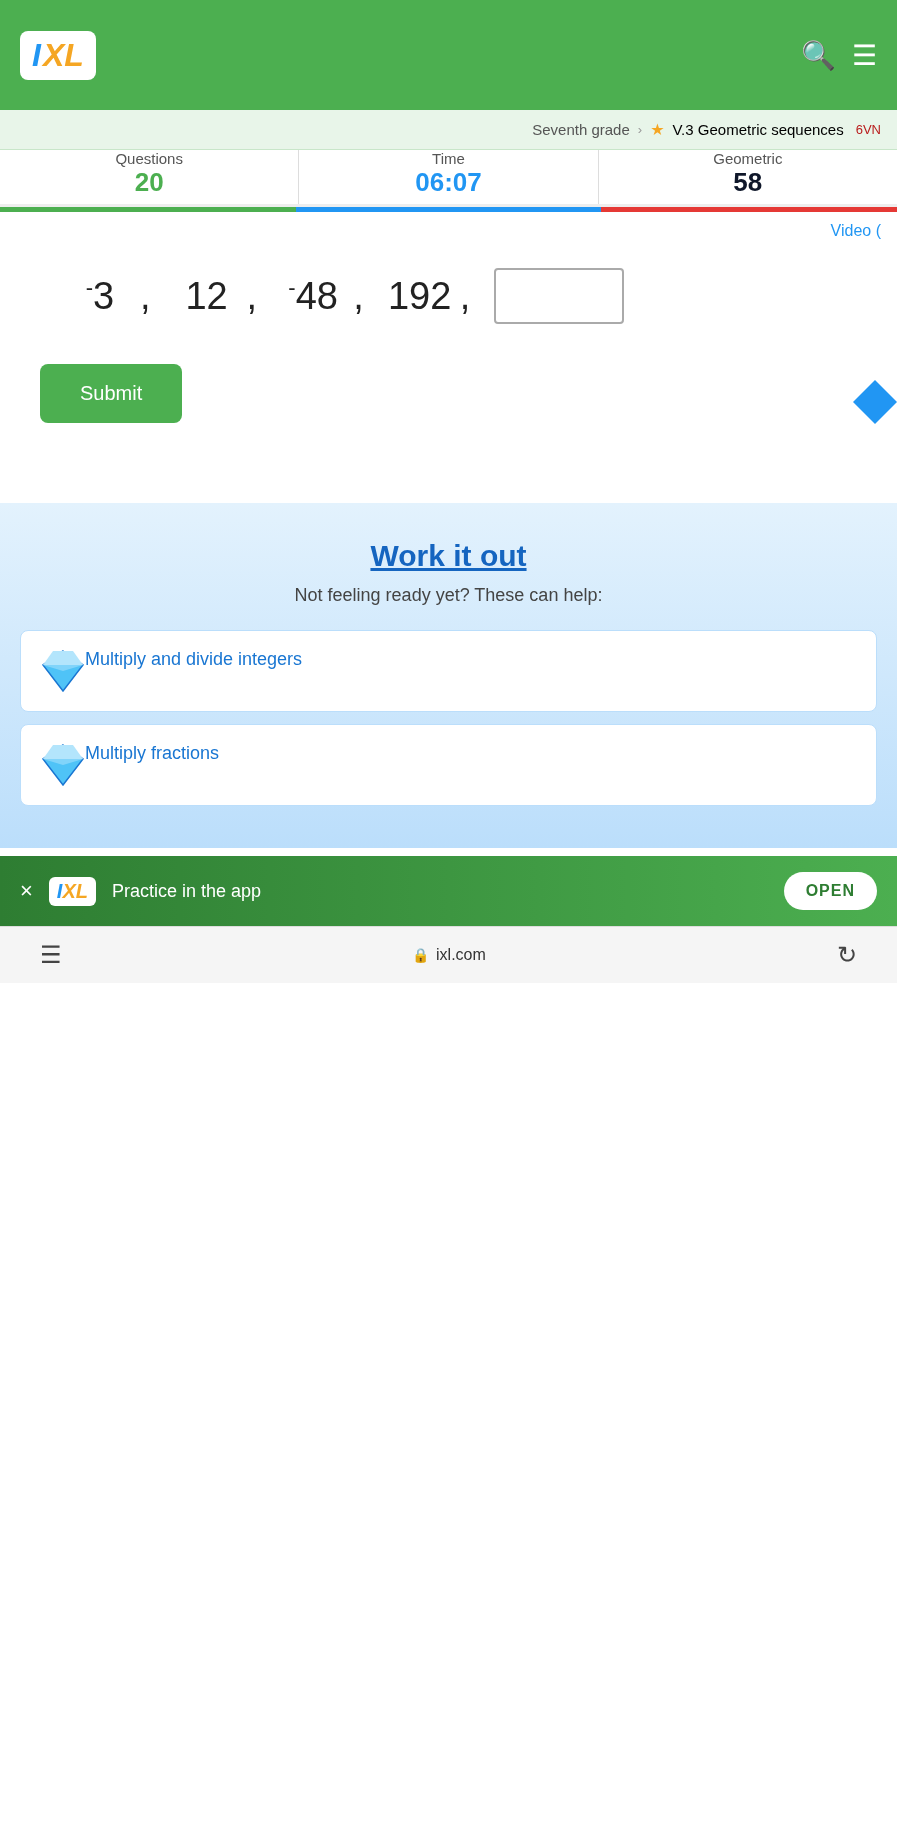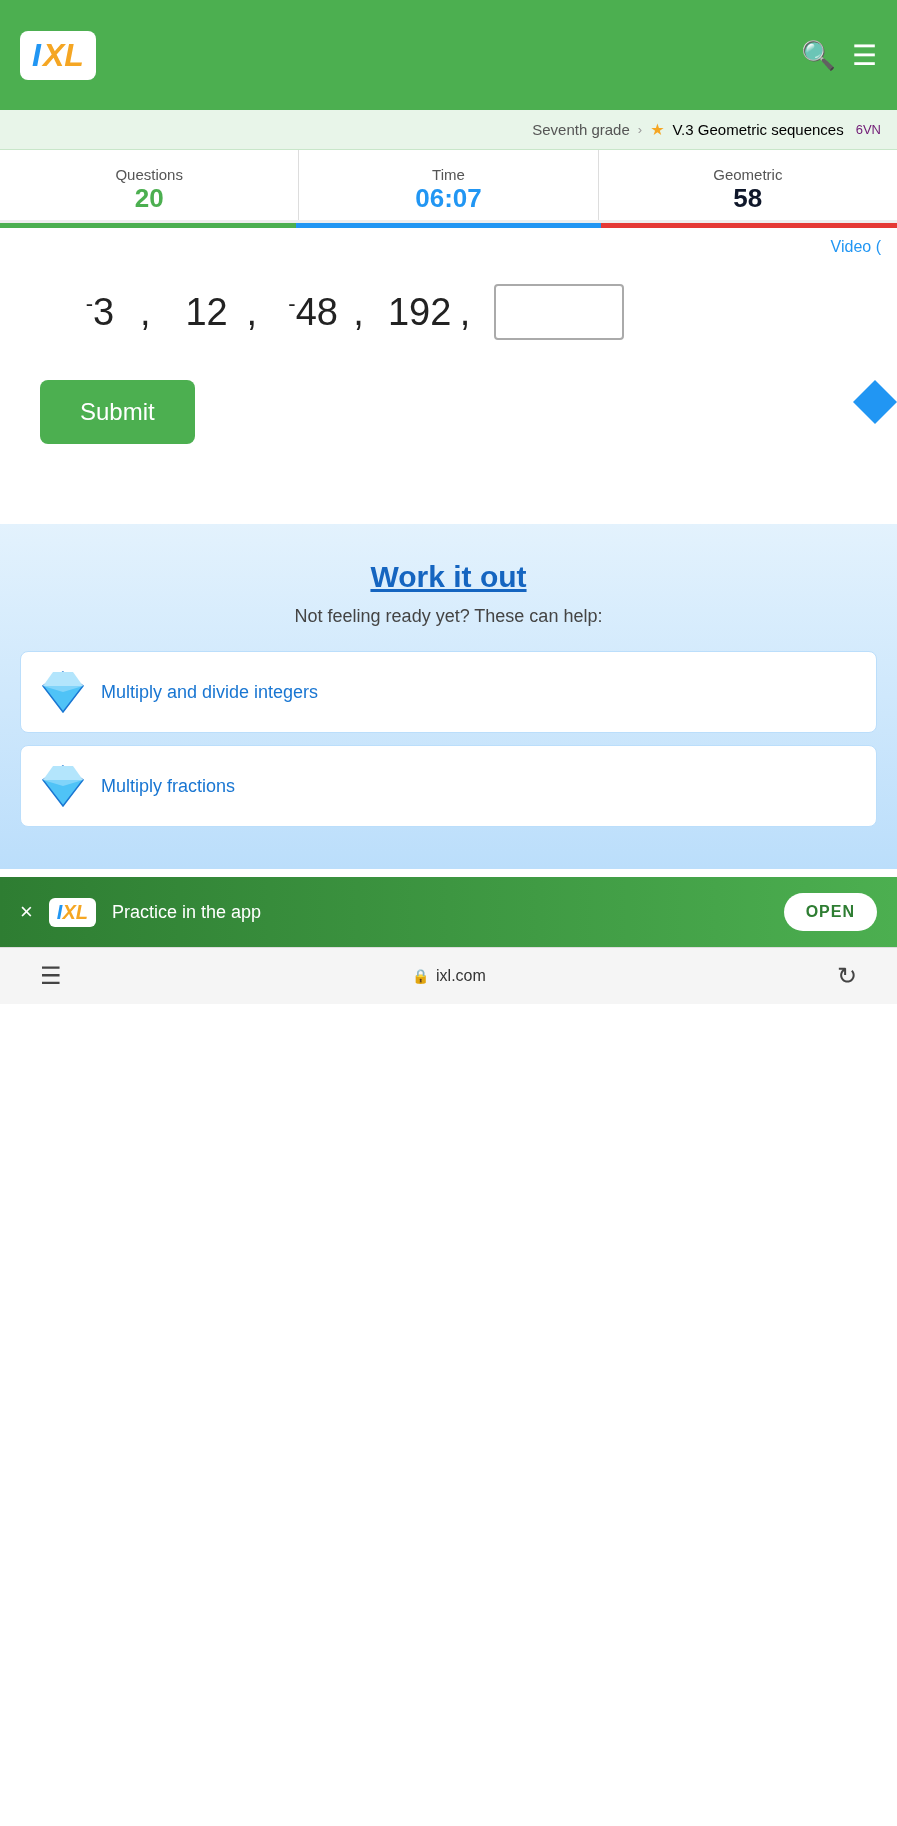--- a/index.html
+++ b/index.html
@@ -37,31 +37,31 @@
       gap: 8px;
       font-size: 15px;
       color: #555;
       border-bottom: 1px solid #c8e6c9;
       justify-content: flex-end;
     }
     .breadcrumb-grade { color: #555; }
     .breadcrumb-chevron { color: #999; font-size: 13px; }
     .breadcrumb-star { color: #f5a623; font-size: 16px; }
     .breadcrumb-lesson { color: #000000; font-weight: 500; }
-    .breadcrumb-code { color: #701a75; font-size: 13px; margin-left: 4px; }
+    .breadcrumb-code { color: #b91c1c; font-size: 13px; margin-left: 4px; }
 
     
     .stats-bar {
       display: flex;
       border-bottom: 3px solid #eee;
     }
     .stat-item {
       flex: 1;
       text-align: center;
-      padding: 16px 0 6px;
+      padding: 0 0 6px;
       border-right: 1px solid #ddd;
     }
     .stat-item:last-child { border-right: none; }
     .stat-label { font-size: 15px; color: #555; }
     .stat-value-green { font-size: 26px; color: #4caf50; font-weight: 600; }
     .stat-value-blue { font-size: 26px; color: #2196f3; font-weight: 600; }
     .stat-value-red { font-size: 26px; color: #0f172a; font-weight: 600; }
 
     
     .progress-bars { display: flex; height: 5px; }
@@ -120,21 +120,21 @@
     
     .sup-minus { font-size: 22px; vertical-align: super; }
 
     
     .submit-btn {
       background: #4caf50;
       color: #fff;
       border: none;
       border-radius: 8px;
       padding: 18px 40px;
-      font-size: 24px;
+      font-size: 20px;
       font-weight: 500;
       cursor: pointer;
       margin-left: 20px;
     }
 
     
     .diamond-hint {
       position: fixed;
       right: 0;
       top: 380px;
@@ -166,22 +166,21 @@
       margin-bottom: 24px;
     }
 
     
     .skill-card {
       background: #fff;
       border-radius: 8px;
       border: 1px solid #bbdefb;
       padding: 18px 20px;
       display: flex;
-      align-items: center;
-      gap: 16px;
+      align-items: flex-start;
       margin-bottom: 12px;
       cursor: pointer;
     }
     .skill-diamond {
       width: 44px;
       height: 44px;
       flex-shrink: 0;
     }
     .skill-label { font-size: 18px; color: #1976d2; font-weight: 500; }
 

